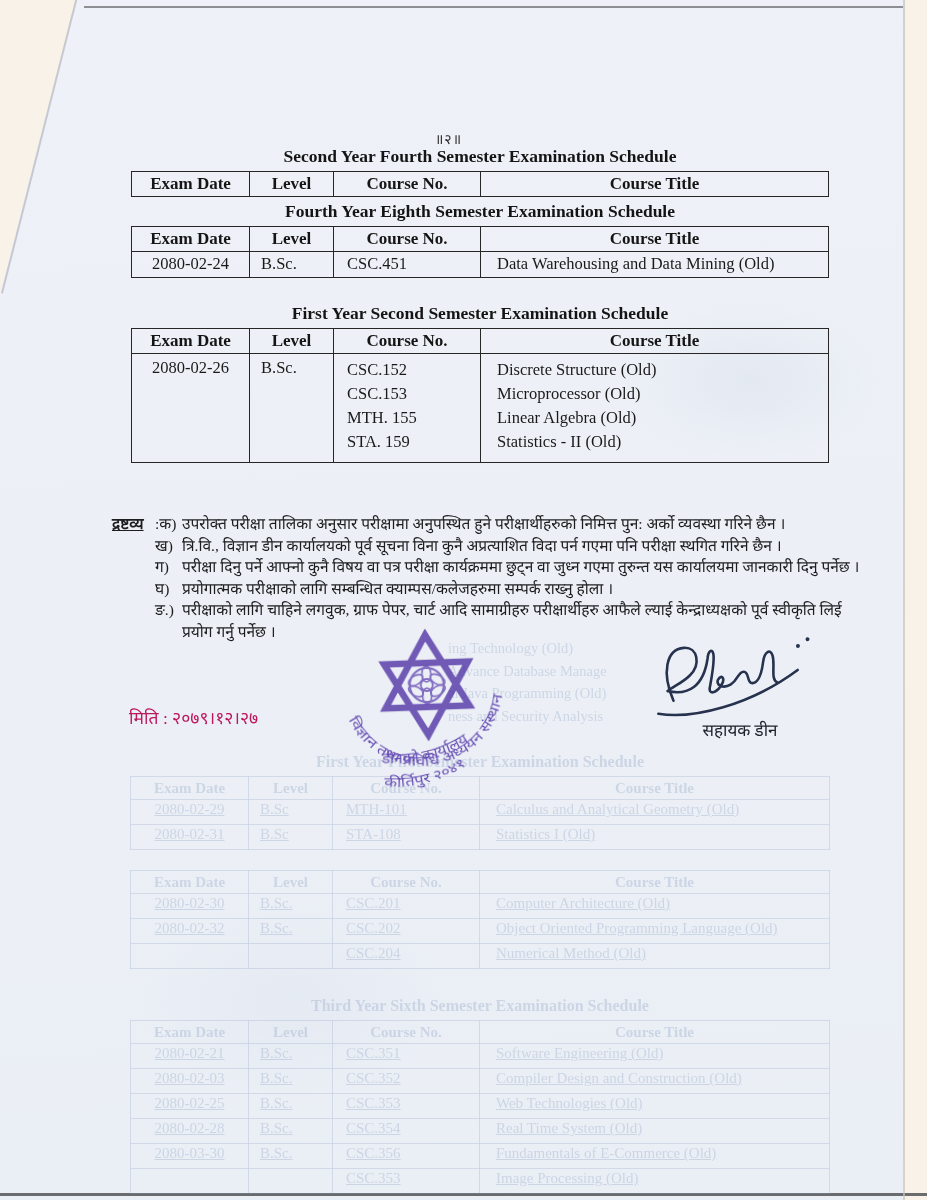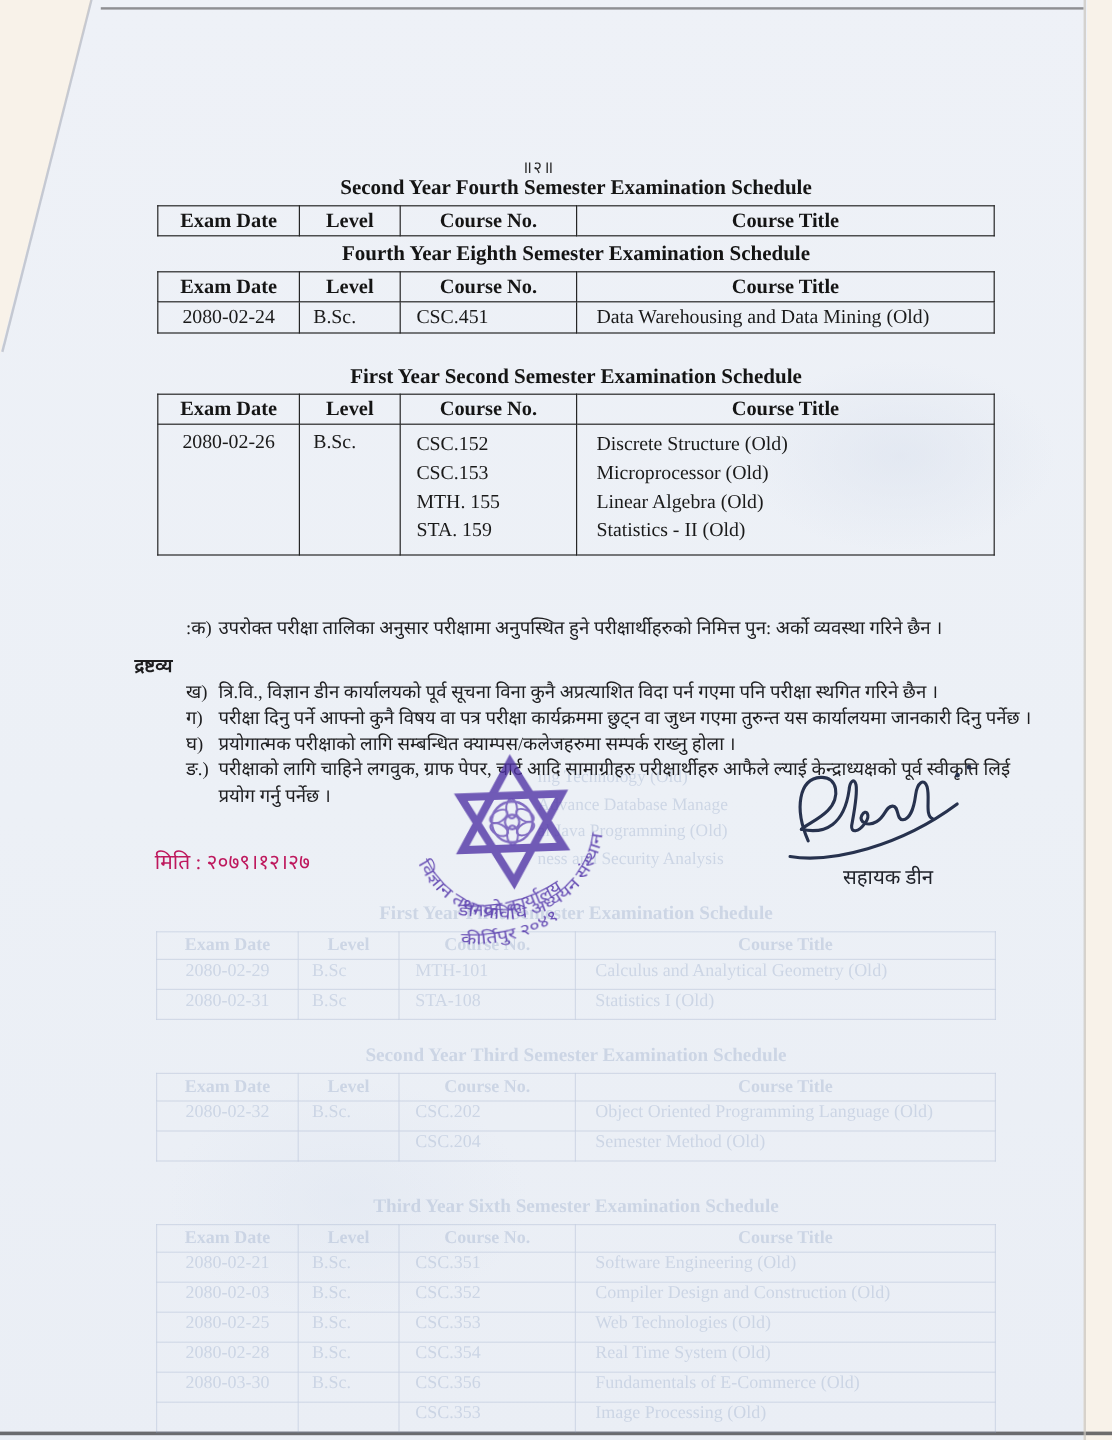--- a/index.html
+++ b/index.html
@@ -35,42 +35,42 @@
   table.sched td{font-size:16.5px;padding:2px 0 3px 0;color:#1a1a1a;vertical-align:top;}
   td.c-date{text-align:center;}
   td.c-level{padding-left:11px !important;}
   td.c-no{padding-left:13px !important;}
   td.c-title{padding-left:16px !important;}
   .mline{line-height:24px;}
 
   
   .notes{position:absolute;left:112px;top:513px;width:762px;font-size:15.5px;line-height:21.5px;color:#1d1d1f;}
   .note-row{display:flex;align-items:flex-start;}
-  .note-label{width:43px;font-weight:bold;flex:0 0 auto;margin-top:32px;}
+  .note-label{width:43px;font-weight:bold;text-decoration:underline;flex:0 0 auto;}
   .note-spacer{width:43px;flex:0 0 auto;}
   .note-key{width:27px;flex:0 0 auto;}
   .note-text{flex:1;}
 
   
   .dateline{position:absolute;left:129px;top:705px;font-size:17.5px;color:#be185d;}
   .sig-block{position:absolute;left:650px;top:634px;width:180px;}
   .sig-title{margin-top:-6px;text-align:center;font-size:17px;color:#20232b;}
 
   
   .stamp{position:absolute;left:346px;top:626px;width:218px;height:188px;opacity:.92;filter:blur(.3px);transform:rotate(-2deg);}
 
   
   .ghost{color:#9fb0cd;opacity:.40;filter:blur(.6px);}
   .ghost-frag{position:absolute;left:448px;top:637px;width:330px;font-size:14.5px;line-height:22.5px;}
   .ghost-tbl-wrap{position:absolute;left:130px;width:700px;}
   .g-title{font-size:16px;font-weight:bold;text-align:center;line-height:20px;margin-bottom:4px;}
   table.gsched{border-collapse:collapse;width:100%;table-layout:fixed;}
   table.gsched th,table.gsched td{border:1.3px solid rgba(140,158,192,.65);}
   table.gsched th{font-size:15px;font-weight:bold;text-align:center;height:20px;padding:1px 0;}
-  table.gsched td{font-size:15px;padding:1px 0 2px 0;vertical-align:top;height:21px;}
+  table.gsched td{font-size:15px;padding:1px 0 2px 0;vertical-align:top;height:21px;text-decoration:underline;}
 </style>
 </head>
 <body>
 
 <div class="sheet"></div>
 <div class="crease"></div>
 <div class="edge-top"></div>
 <div class="edge-bottom"></div>
 <div class="edge-right"></div>
 <div class="blotch" style="left:620px;top:300px;width:260px;height:160px;background:radial-gradient(closest-side,rgba(219,226,238,.55),rgba(219,226,238,0));"></div>
@@ -111,46 +111,51 @@
       <td class="c-date">2080-02-31</td>
       <td class="c-level">B.Sc</td>
       <td class="c-no">STA-108</td>
       <td class="c-title">Statistics I (Old)</td>
     </tr>
   </tbody>
     </table>
 </div>
 
 <div class="ghost ghost-tbl-wrap" style="top:870px;">
-  <div class="g-title">Second Year Third Semester Examination Schedule</div>
   <table class="gsched">
     <colgroup>
         <col style="width:118px">
         <col style="width:84px">
         <col style="width:147px">
         <col>
       </colgroup>
     <tbody>
         <tr>
       <th>Exam Date</th>
       <th>Level</th>
       <th>Course No.</th>
       <th>Course Title</th>
+    </tr>
+    <tr>
+      <td class="c-date">2080-02-30</td>
+      <td class="c-level">B.Sc.</td>
+      <td class="c-no">CSC.201</td>
+      <td class="c-title">Computer Architecture (Old)</td>
     </tr>
     <tr>
       <td class="c-date">2080-02-32</td>
       <td class="c-level">B.Sc.</td>
       <td class="c-no">CSC.202</td>
       <td class="c-title">Object Oriented Programming Language (Old)</td>
     </tr>
     <tr>
       <td class="c-date"></td>
       <td class="c-level"></td>
       <td class="c-no">CSC.204</td>
-      <td class="c-title">Semester Method (Old)</td>
+      <td class="c-title">Numerical Method (Old)</td>
     </tr>
   </tbody>
     </table>
 </div>
 
 <div class="ghost ghost-tbl-wrap" style="top:996px;">
   <div class="g-title">Third Year Sixth Semester Examination Schedule</div>
   <table class="gsched">
     <colgroup>
         <col style="width:118px">

